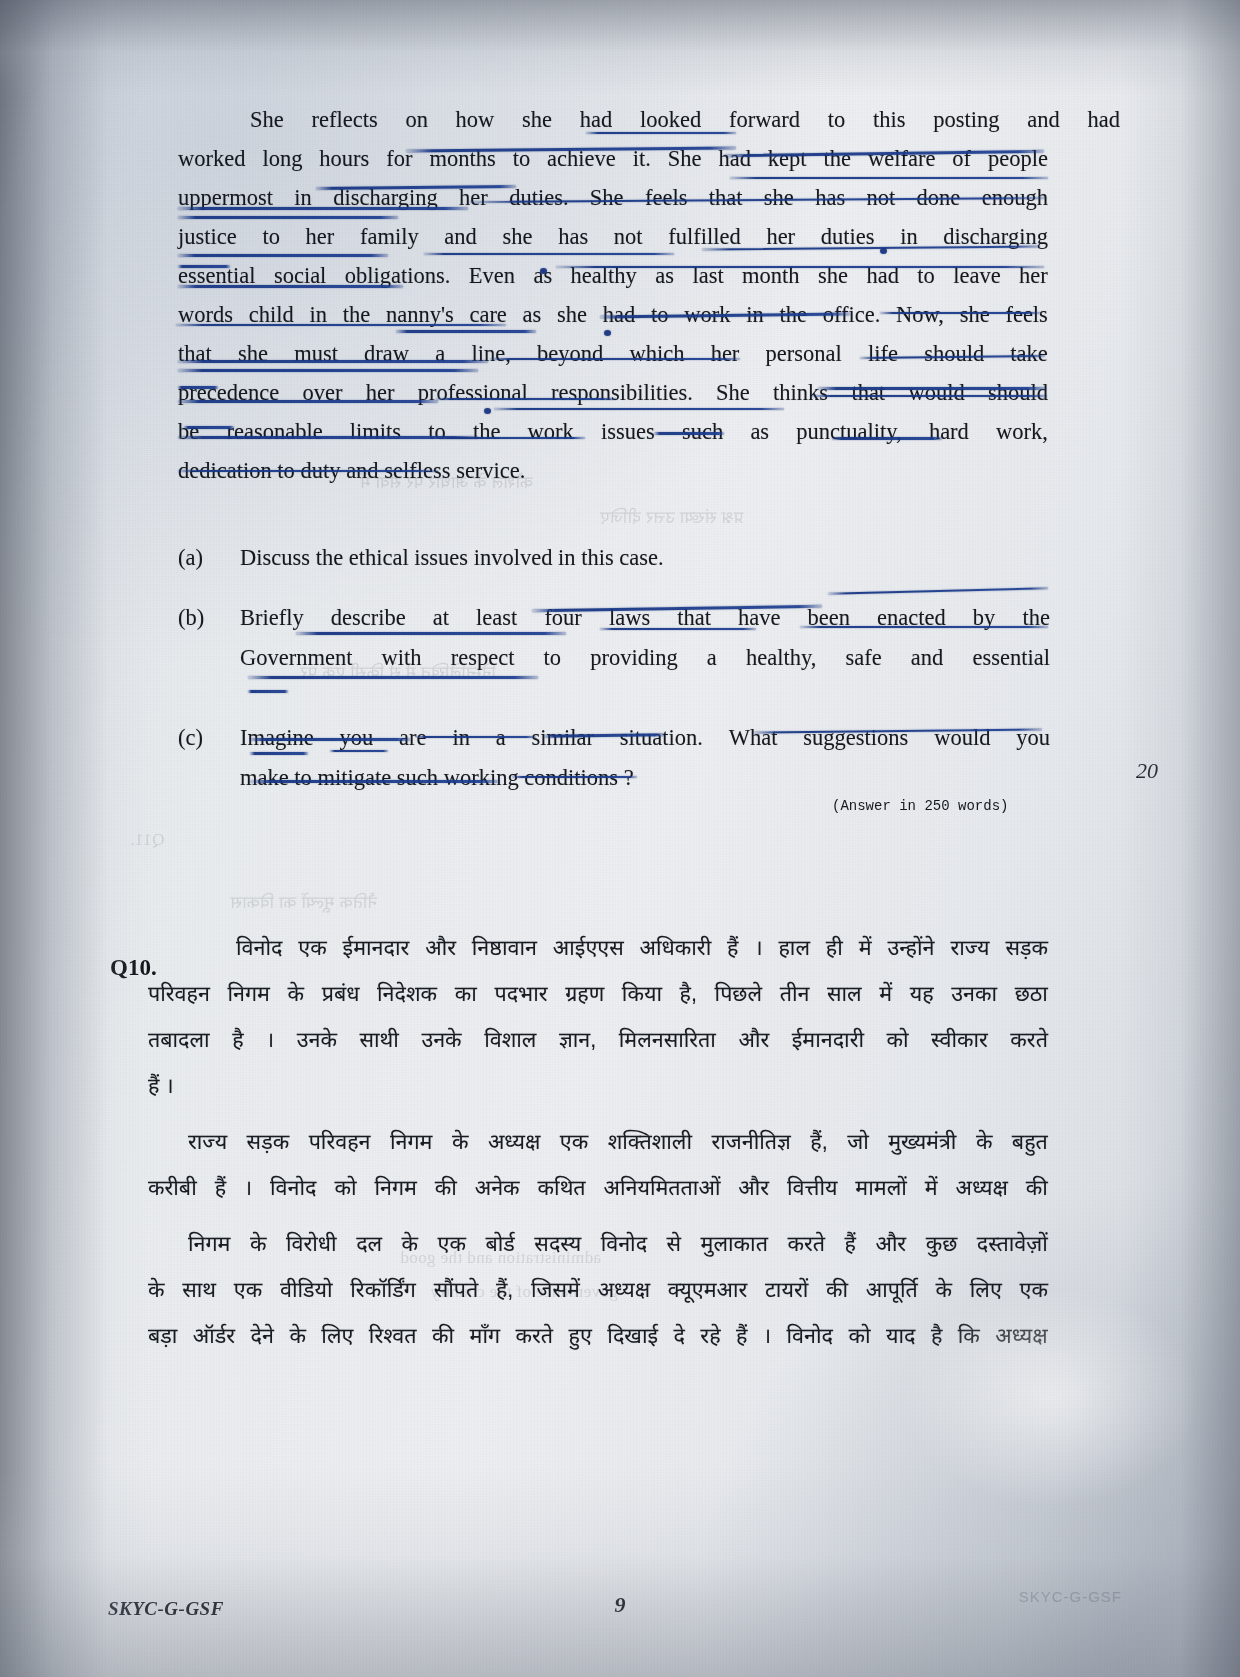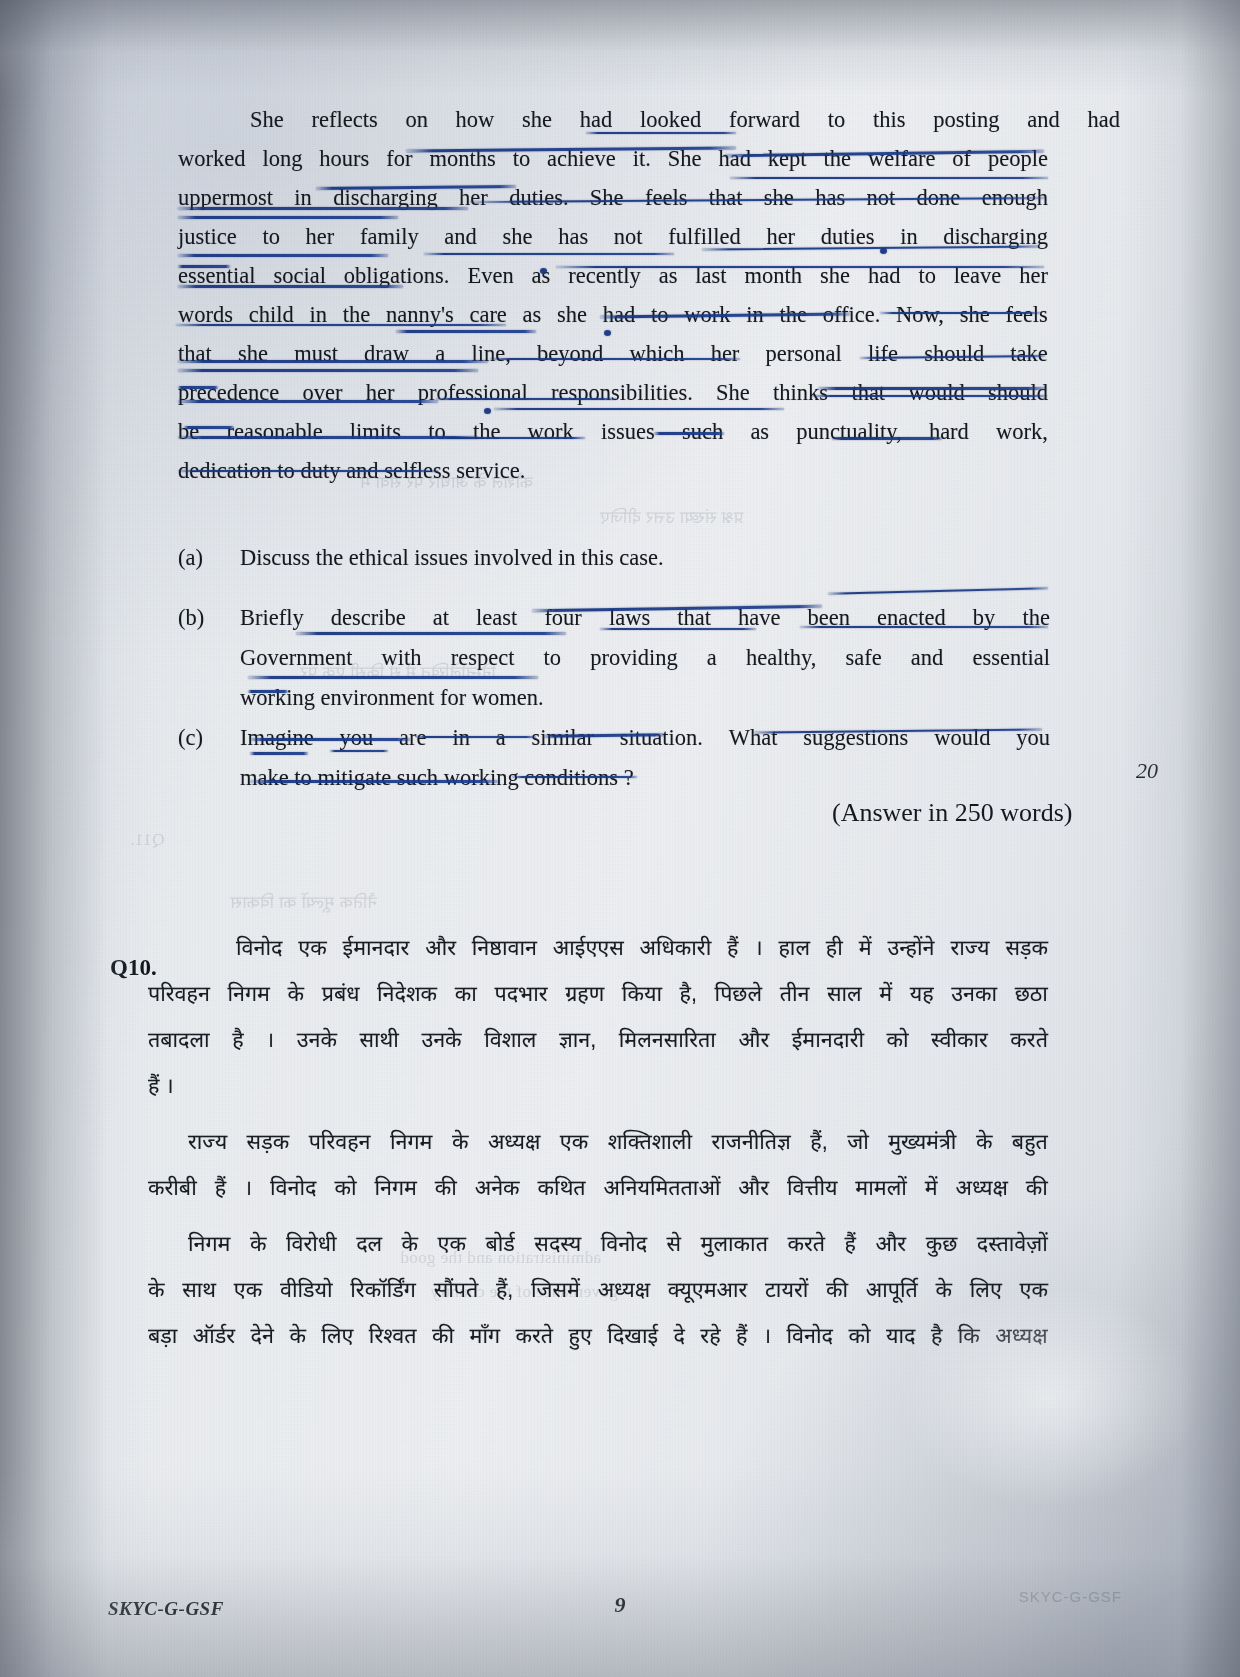--- a/index.html
+++ b/index.html
@@ -113,22 +113,23 @@
   .subq .body .jline.last { justify-content: flex-start; }
 
   .marks {
     position: absolute;
     font-style: italic;
     font-size: 22px;
     color: #1b1f27;
   }
   .answer-note {
     position: absolute;
-    font-size: 26px;
+    font-size: 14px;
     color: #15191f;
+    font-family: Liberation Mono, monospace;
   }
 
   
   .hin-block {
     position: absolute;
     left: 148px;
     top: 925px;
     width: 900px;
     font-family: "Liberation Sans", "DejaVu Sans", sans-serif;
   }
@@ -289,21 +290,21 @@
             <span>discharging</span>
         </div>
       </div>
       <div class="eng-line">
         <div class="jline">
           <span>essential</span>
             <span>social</span>
             <span>obligations.</span>
             <span>Even</span>
             <span>as</span>
-            <span>recently</span>
+            <span>healthy</span>
             <span>as</span>
             <span>last</span>
             <span>month</span>
             <span>she</span>
             <span>had</span>
             <span>to</span>
             <span>leave</span>
             <span>her</span>
         </div>
       </div>
@@ -422,23 +423,20 @@
           <span>Government</span>
             <span>with</span>
             <span>respect</span>
             <span>to</span>
             <span>providing</span>
             <span>a</span>
             <span>healthy,</span>
             <span>safe</span>
             <span>and</span>
             <span>essential</span>
-        </div>
-        <div class="jline last">
-          <span>working environment for women.</span>
         </div>
       </div>
     </div>
 
     <div class="subq" style="left:178px; top:718px;">
       <div class="lbl">(c)</div>
       <div class="body">
         <div class="jline">
           <span>Imagine</span>
             <span>you</span>

